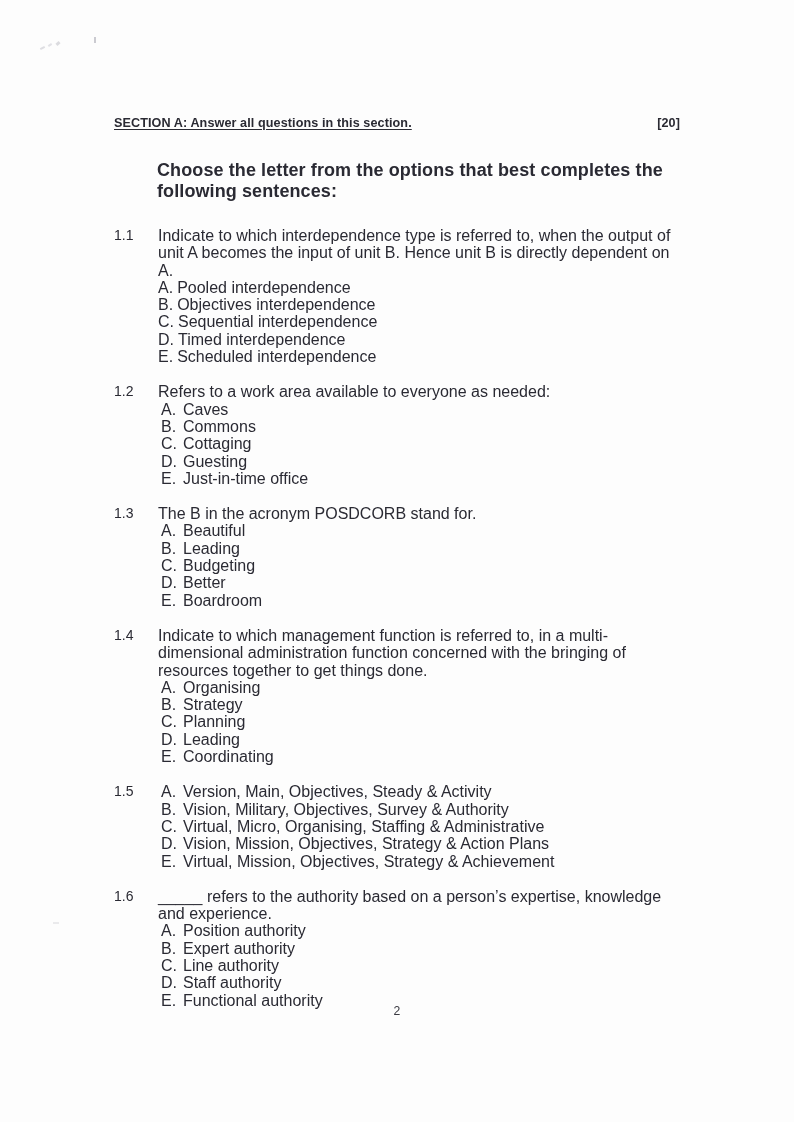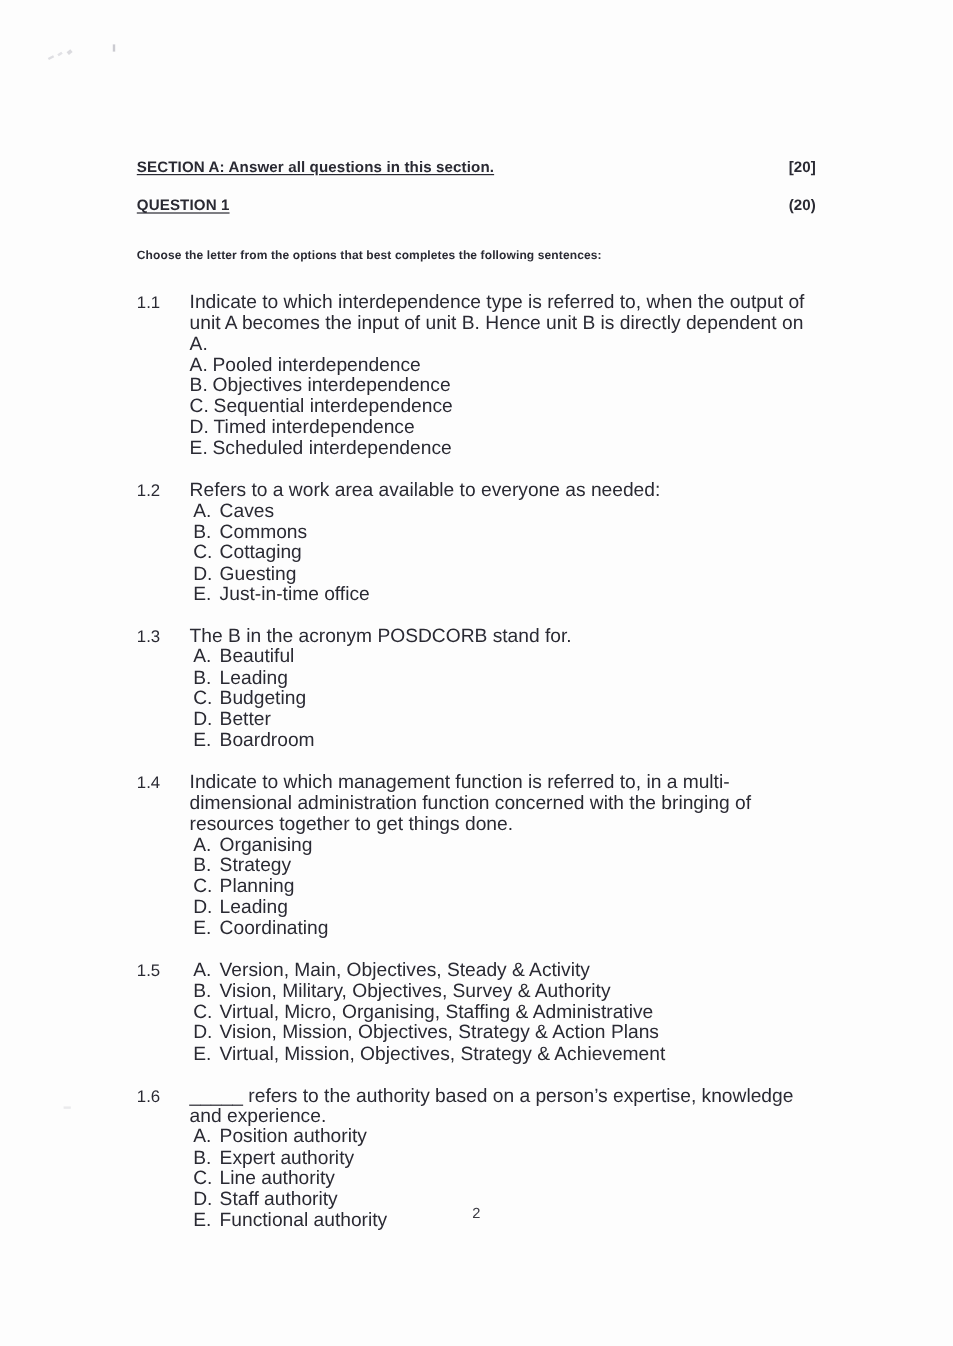--- a/index.html
+++ b/index.html
@@ -32,21 +32,21 @@
   .sp1 { left: 40px;  top: 47px;  width: 5px; height: 2px; transform: rotate(-28deg); opacity:.45;}
   .sp2 { left: 48px;  top: 44px;  width: 4px; height: 2px; transform: rotate(-34deg); opacity:.4;}
   .sp3 { left: 56px;  top: 42px;  width: 4px; height: 3px; transform: rotate(-40deg); opacity:.5;}
   .sp4 { left: 94px;  top: 37px;  width: 2px; height: 6px; opacity:.75;}
   .sp5 { left: 53px;  top: 922px; width: 6px; height: 2px; opacity:.28;}
 
   
   .content {
     position: absolute;
     left: 114px;
-    top: 132px;
+    top: 116px;
     width: 566px;
   }
 
   
   .head-row {
     display: flex;
     align-items: baseline;
     justify-content: space-between;
     font-size: 12.6px;
     font-weight: bold;
@@ -58,23 +58,24 @@
   }
   .head-row .head-marks {
     font-weight: bold;
     white-space: nowrap;
   }
   .row-section { margin-bottom: 0; }
   .row-question { margin-top: 18px; }
 
   .intro {
     margin-top: 30px;
-    font-size: 10px;
+    font-size: 18px;
     font-weight: bold;
     letter-spacing: .1px;
+    margin-left: 43px;
   }
 
   
   .q-list {
     margin-top: 25px;
   }
   .q-block {
     display: flex;
     align-items: flex-start;
     margin-bottom: 18px;
@@ -141,24 +142,20 @@
   <span class="scan-speckle sp4"></span>
   <span class="scan-speckle sp5"></span>
 
   <div class="content">
 
     <div class="head-row row-section">
       <span class="head-text">SECTION A: Answer all questions in this section.</span>
       <span class="head-marks">[20]</span>
     </div>
 
-    <div class="head-row row-question">
-      <span class="head-text">QUESTION 1</span>
-      <span class="head-marks">(20)</span>
-    </div>
 
     <p class="intro">Choose the letter from the options that best completes the following sentences:</p>
 
     <div class="q-list" id="question-list">
         <div class="q-block">
           <div class="q-num">1.1</div>
           <div class="q-body">
             <p class="q-stem">Indicate to which interdependence type is referred to, when the output of unit A becomes the input of unit B.  Hence unit B is directly dependent on A.</p>
             <ul class="q-options">
               <li class="opt opt-tight">

